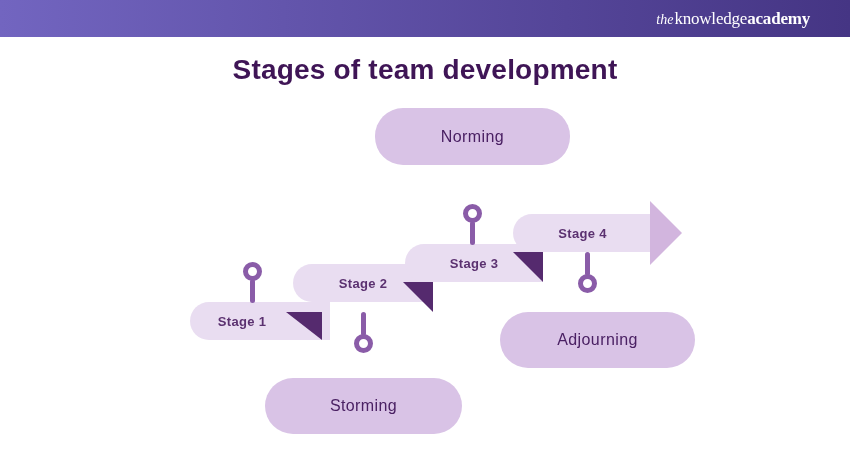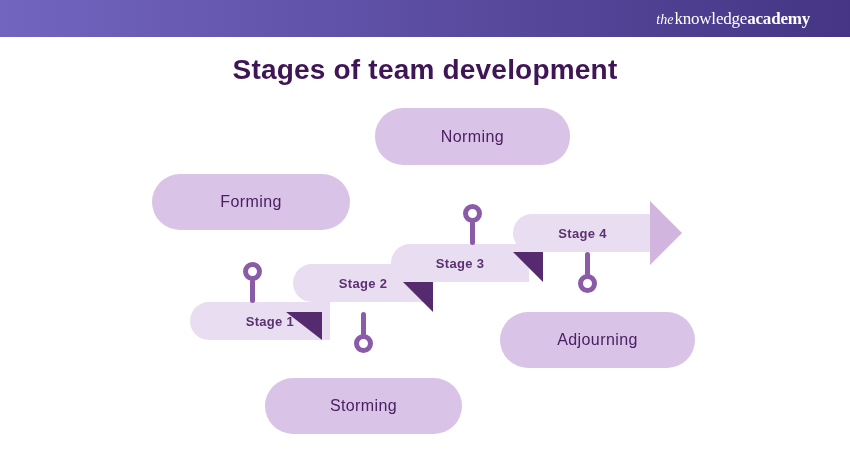--- a/index.html
+++ b/index.html
@@ -43,23 +43,23 @@
   .pill-norming{left:375px;top:108px;width:195px;height:57px;}
   .pill-storming{left:265px;top:378px;width:197px;height:56px;}
   .pill-adjourning{left:500px;top:312px;width:195px;height:56px;}
   
   .bar{
     position:absolute;height:38px;background:var(--bar-fill);
     border-radius:19px 0 0 19px;
     display:flex;align-items:center;justify-content:center;
     color:var(--stage-text);font-size:13px;font-weight:700;letter-spacing:0.3px;
   }
-  .bar-1{left:190px;top:302px;width:140px;padding-right:36px;justify-content:flex-end;}
+  .bar-1{left:190px;top:302px;width:140px;padding-right:36px;}
   .bar-2{left:293px;top:264px;width:140px;}
-  .bar-3{left:391px;top:244px;width:138px;}
+  .bar-3{left:405px;top:244px;width:138px;}
   .bar-4{left:513px;top:214px;width:139px;}
   
   .fold{
     position:absolute;background:var(--fold-fill);
     clip-path:polygon(0 0,100% 0,100% 100%);
   }
   .fold-1{left:286px;top:312px;width:36px;height:28px;}
   .fold-2{left:403px;top:282px;width:30px;height:30px;}
   .fold-3{left:513px;top:252px;width:30px;height:30px;}
   
@@ -89,23 +89,20 @@
 <body>
 
 <header class="topbar">
   <div class="logo"><span class="logo-the">the</span><span class="logo-knowledge">knowledge</span><span class="logo-academy">academy</span></div>
 </header>
 
 <h1 class="title">Stages of team development</h1>
 
 <div class="diagram">
 
-  <div class="pill pill-forming">
-    <span>Forming</span>
-  </div>
   <div class="pill pill-norming">
     <span>Norming</span>
   </div>
   <div class="pill pill-storming">
     <span>Storming</span>
   </div>
   <div class="pill pill-adjourning">
     <span>Adjourning</span>
   </div>
 

